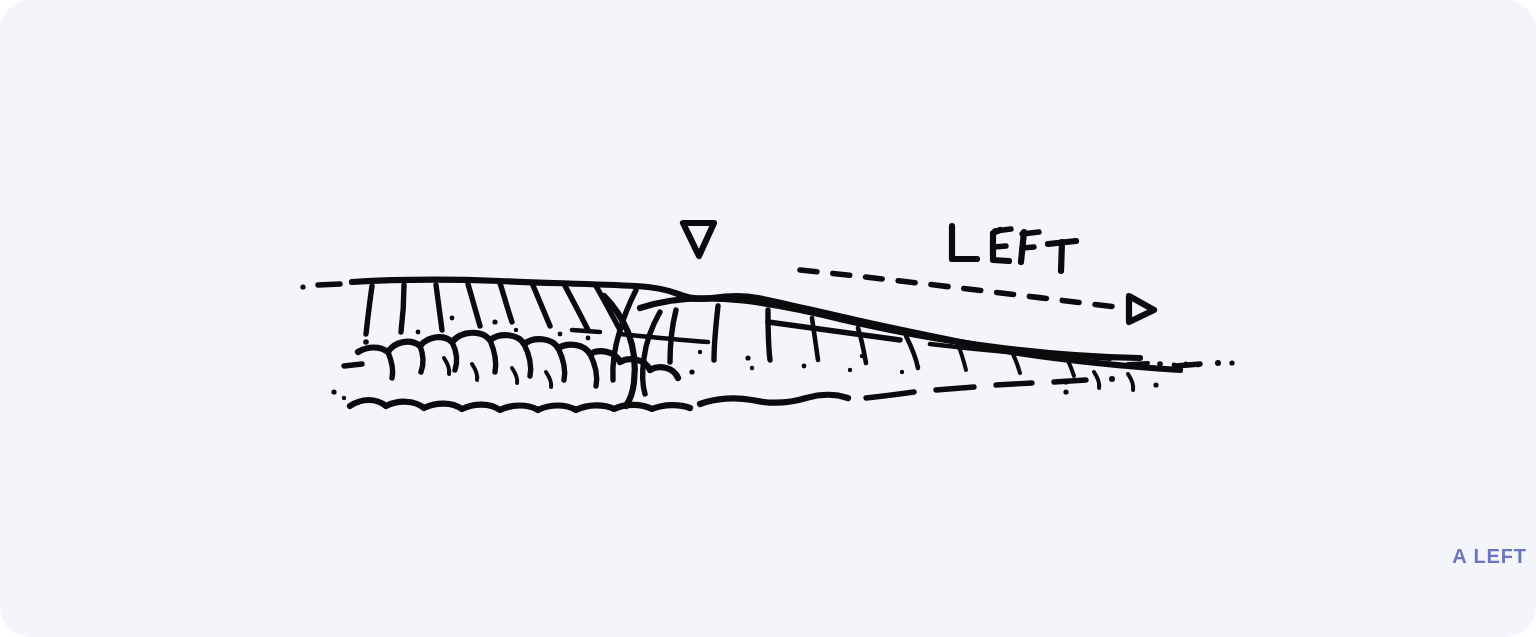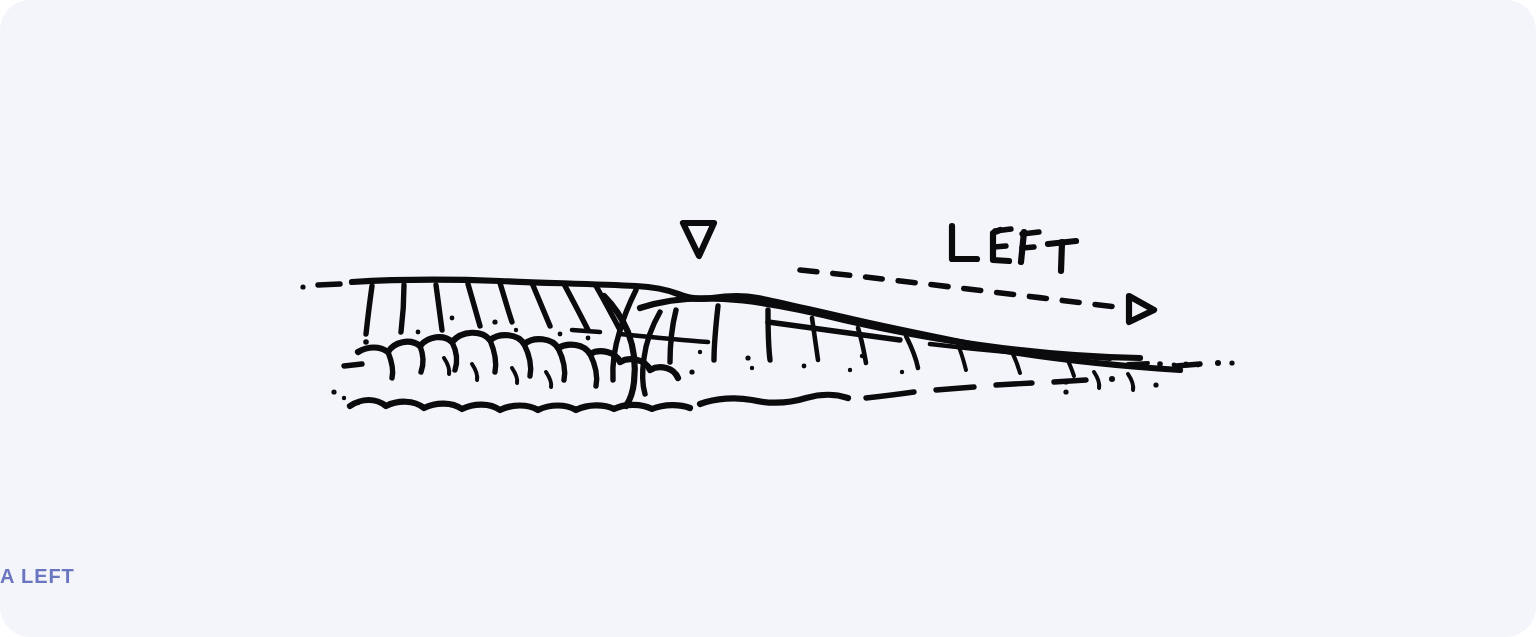--- a/index.html
+++ b/index.html
@@ -59,24 +59,23 @@
     stroke-linejoin: round;
     stroke-linecap: round;
   }
   .speck {
     fill: #0B0B0E;
     stroke: none;
   }
   #caption-row {
     position: absolute;
     left: 0;
-    right: 0;
+    right: 9px;
     top: 543px;
-    text-align: left;
-    margin-top: 20px;
+    text-align: right;
   }
   #figure-caption {
     display: inline-block;
     font-family: "Liberation Sans", sans-serif;
     font-size: 20px;
     font-weight: bold;
     letter-spacing: 0.9px;
     color: #6B76C0;
     line-height: 26px;
     white-space: nowrap;

